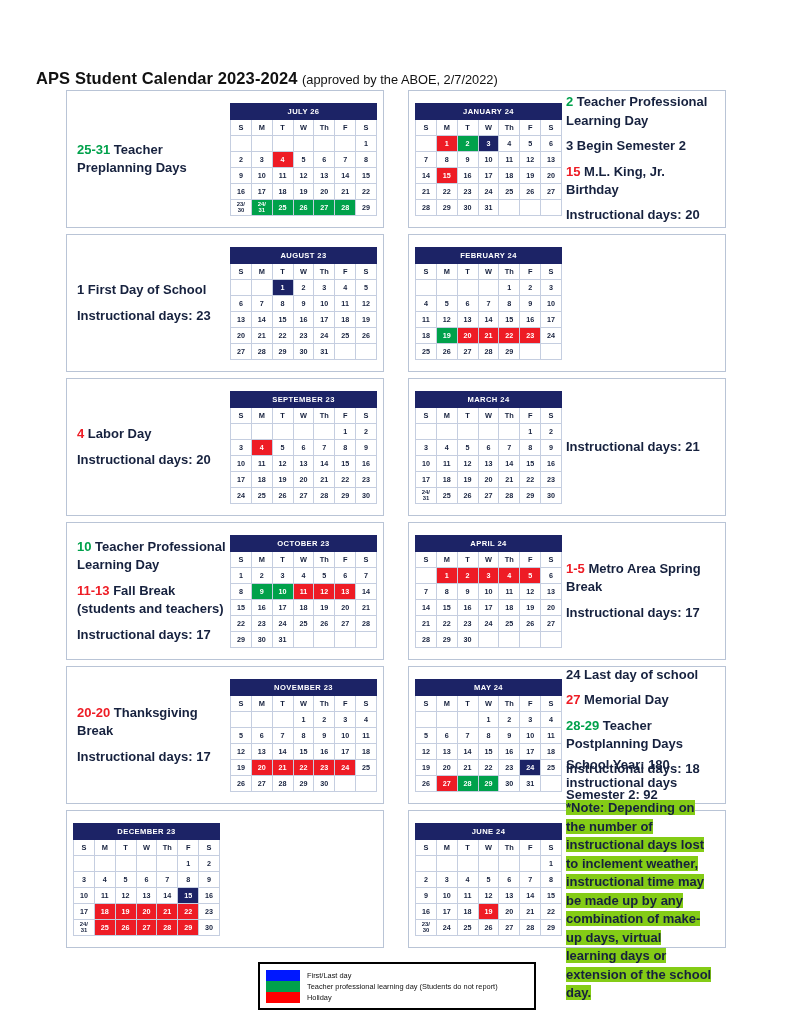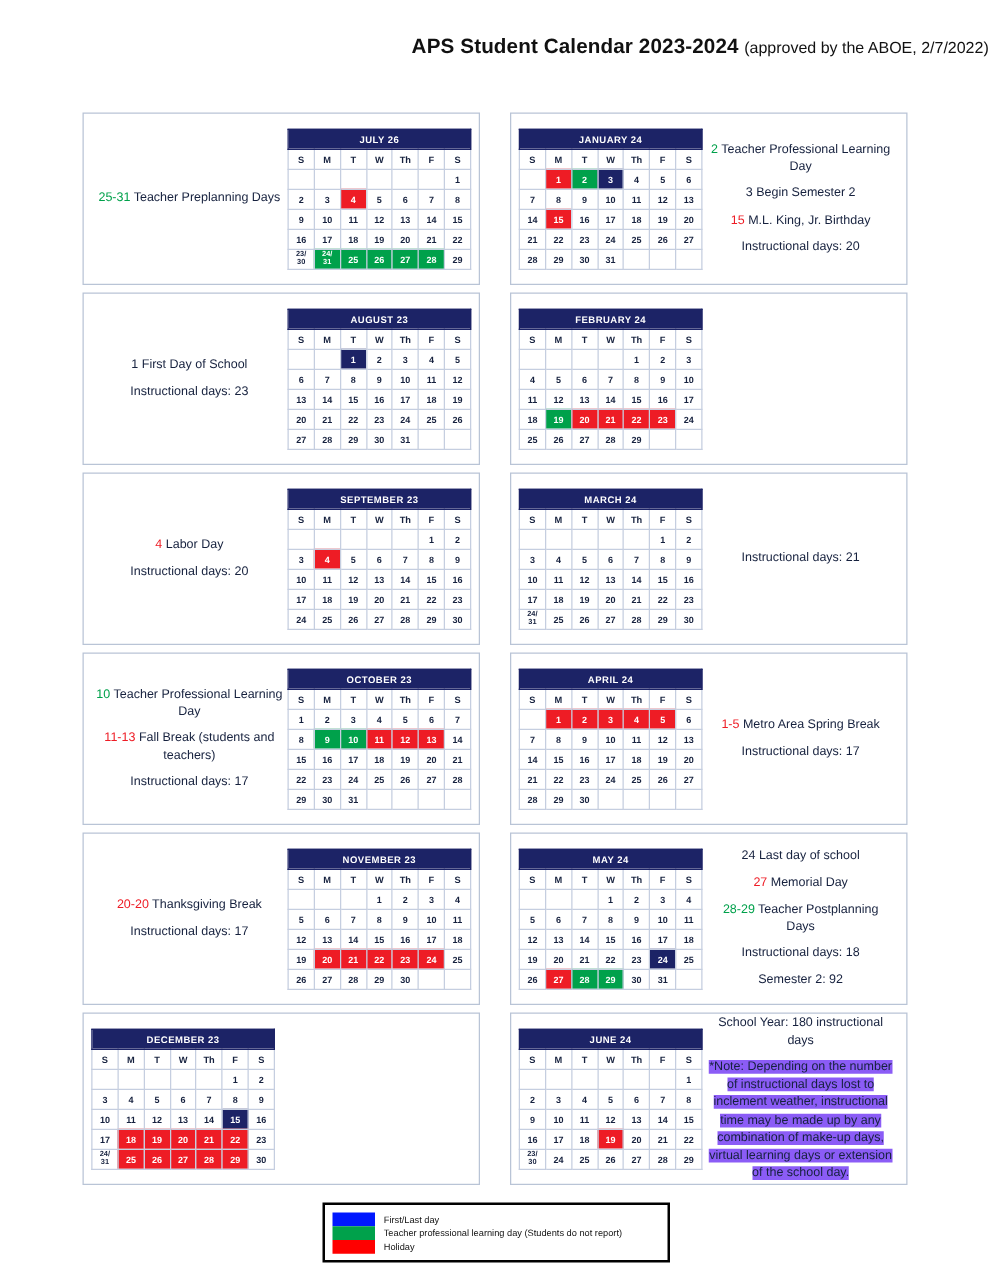--- a/index.html
+++ b/index.html
@@ -5,21 +5,21 @@
   html,body{margin:0;padding:0;}
   body{
     width:791px;height:1024px;background:#ffffff;
     font-family:"Liberation Sans", sans-serif;
     color:#1a1a2e;overflow:hidden;position:relative;
   }
   .page{width:791px;height:1024px;position:relative;}
 
   
   .title-bar{
-    text-align:right;padding-top:28px;margin-left:36px;
+    text-align:left;padding-top:69px;margin-left:36px;
   }
   .title-main{
     font-size:16.5px;font-weight:bold;color:#111;letter-spacing:0.1px;
   }
   .title-sub{
     font-size:12.8px;font-weight:normal;color:#111;
   }
 
   
   .grid{
@@ -35,33 +35,32 @@
     background:#fff;
     height:138px;
     box-sizing:border-box;
     display:flex;
     align-items:center;
     padding:4px 6px;
     position:relative;
   }
   .notes{
     flex:1 1 auto;
-    font-size:10px;
+    font-size:13px;
     line-height:1.42;
-    font-weight:normal;
+    font-weight:bold;
     color:#16213e;
     padding:0 4px;
-    text-align:center;
   }
   .notes .line{margin:0 0 7px 0;}
   .notes .line:last-child{margin-bottom:0;}
   .k-green{color:#00a14b;}
   .k-red{color:#ee1c25;}
   .k-navy{color:#16213e;}
-  .hl{background:#8b5cf6;}
+  .hl{background:#84cc16;}
 
   
   .cal{
     width:147px;
     flex:0 0 147px;
     border-collapse:collapse;
     table-layout:fixed;
   }
   .cal .month-head{
     background:#1c2366;color:#ffffff;

